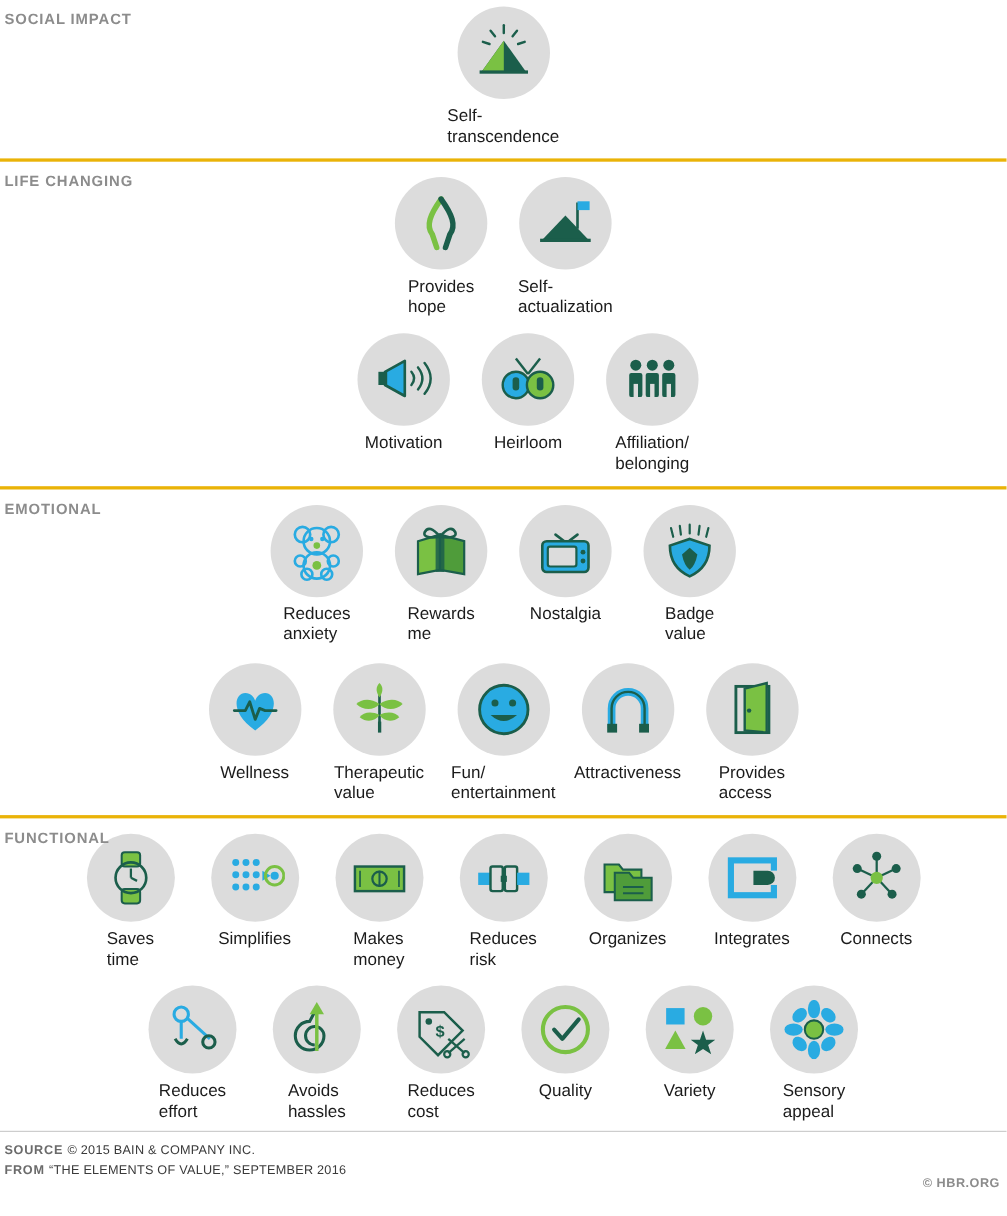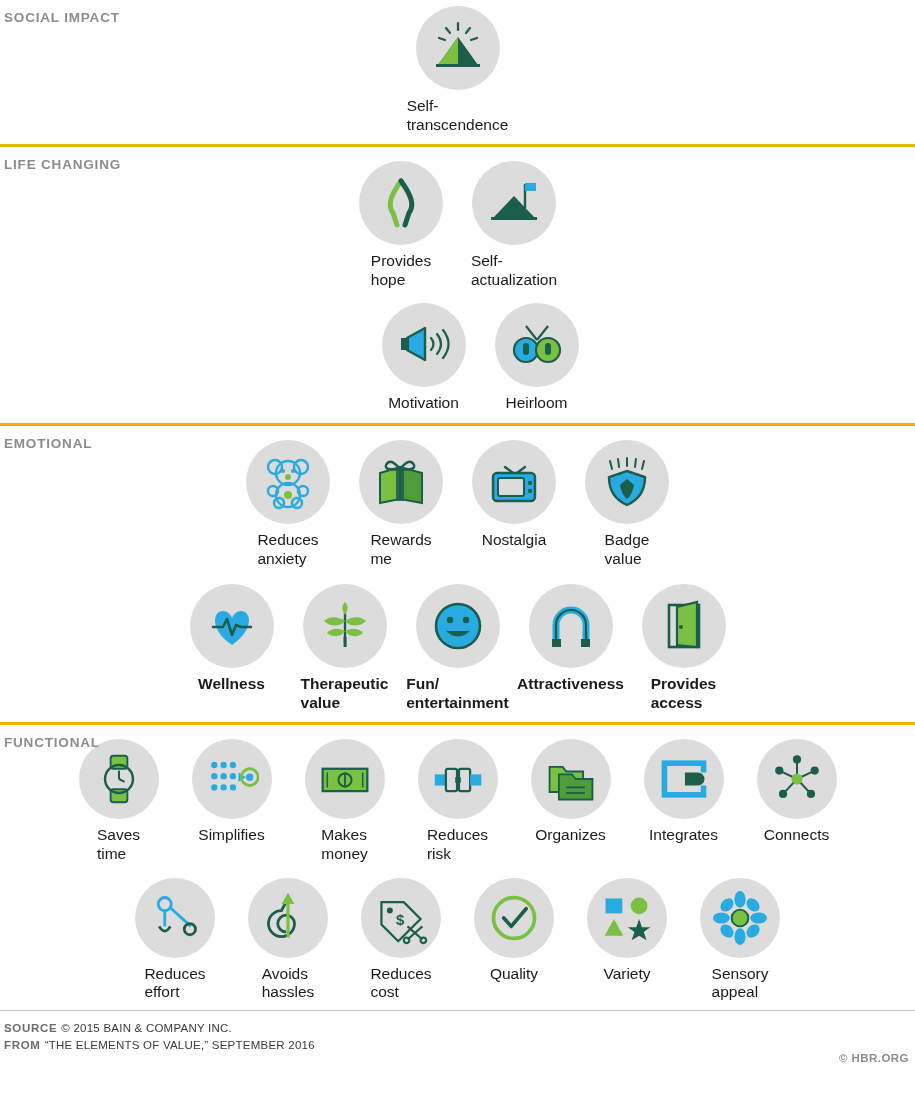--- a/index.html
+++ b/index.html
@@ -73,21 +73,21 @@
     color: #1b1b1b;
     max-width: 108px;
     white-space: pre-line;
   }
 
   
   #tier-social .rows { padding-top: 6px; padding-bottom: 10px; }
   #tier-life .rows { padding-top: 14px; padding-bottom: 10px; }
   #tier-life .row + .row { margin-top: 14px; padding-left: 45px; }
   #tier-emotional .rows { padding-top: 14px; padding-bottom: 10px; }
-  #tier-emotional .row + .row { margin-top: 16px; font-weight: bold; }
+  #tier-emotional .row + .row { margin-top: 16px; }
   #tier-functional .rows { padding-top: 14px; padding-bottom: 8px; }
   #tier-functional .row + .row { margin-top: 14px; }
 
   #tier-functional .item { width: 113px; }
   #tier-functional .bubble { width: 80px; height: 80px; }
 
   
   .footer {
     border-top: 1px solid #c8c8c8;
     padding-top: 9px;
@@ -201,20 +201,39 @@
                 <line x1="18" y1="10" x2="29" y2="24"></line>
                 <line x1="40" y1="10" x2="29" y2="24"></line>
                 <circle cx="18" cy="34" r="12" fill="#29abe2"></circle>
                 <circle cx="40" cy="34" r="12" fill="#7ac143"></circle>
               </g>
               <rect x="15" y="27" width="6" height="12" rx="3" fill="#1b5e4b"></rect>
               <rect x="37" y="27" width="6" height="12" rx="3" fill="#1b5e4b"></rect>
             </svg>
           </div>
           <div class="item-label">Heirloom</div>
+        </div>
+        <div class="item">
+          <div class="bubble">
+            <svg width="58" height="58" viewBox="0 0 58 58">
+              <g fill="#1b5e4b">
+                <circle cx="14" cy="16" r="5"></circle>
+                  <rect x="8" y="23" width="12" height="22" rx="2"></rect>
+                <circle cx="29" cy="16" r="5"></circle>
+                  <rect x="23" y="23" width="12" height="22" rx="2"></rect>
+                <circle cx="44" cy="16" r="5"></circle>
+                  <rect x="38" y="23" width="12" height="22" rx="2"></rect>
+              </g>
+              <rect x="12" y="33" width="4" height="12" fill="#dcdcdc"></rect>
+              <rect x="27" y="33" width="4" height="12" fill="#dcdcdc"></rect>
+              <rect x="42" y="33" width="4" height="12" fill="#dcdcdc"></rect>
+            </svg>
+          </div>
+          <div class="item-label">Affiliation/
+belonging</div>
         </div>
       </div>
     </div>
   </section>
 
   <section class="tier" id="tier-emotional">
     <div class="tier-label">EMOTIONAL</div>
     <div class="rows">
       <div class="row">
         <div class="item">

